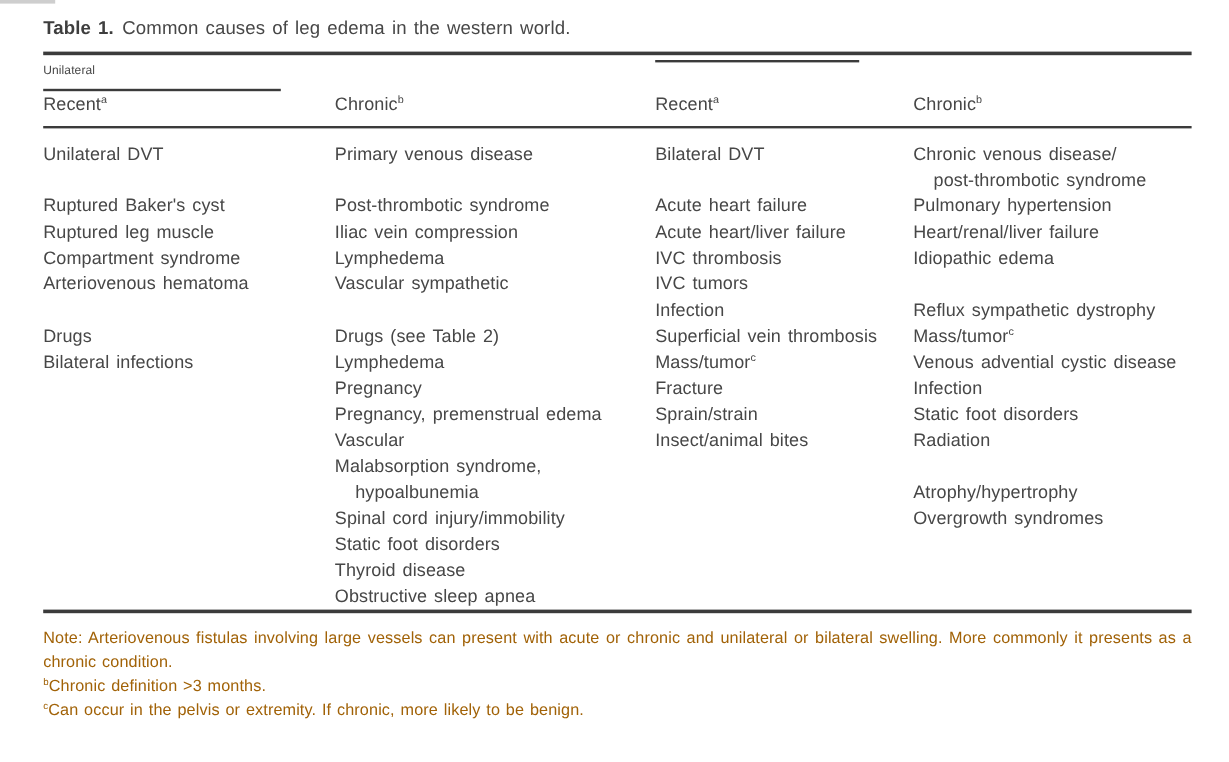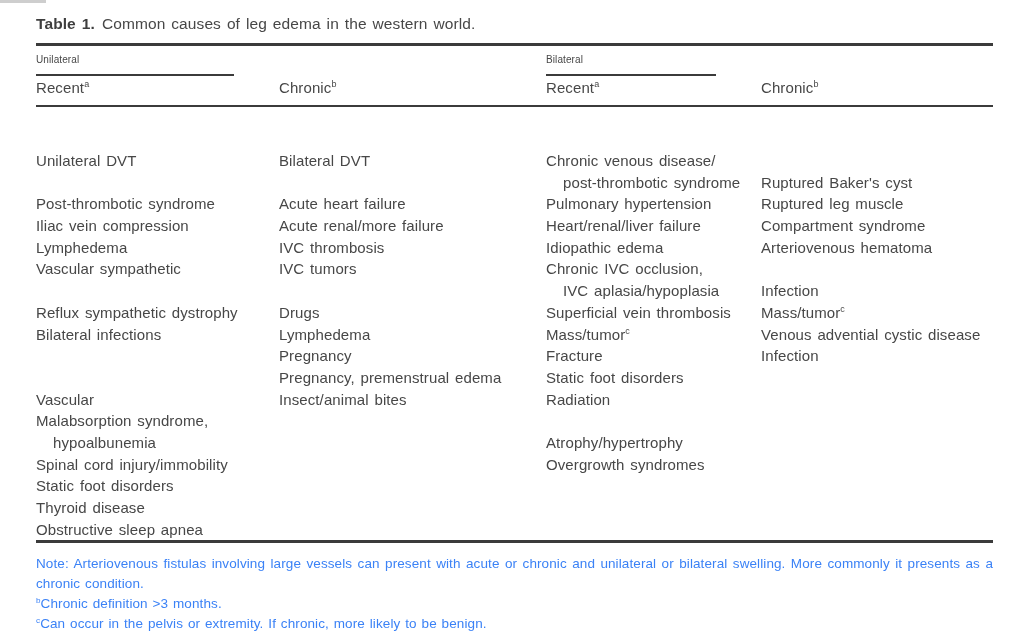--- a/index.html
+++ b/index.html
@@ -22,25 +22,25 @@
   .groups .g1{grid-column:1 / 3;}
   .groups .g2{grid-column:3 / 5;}
   .group-label{padding-top:4px;font-size:10px;line-height:20px;letter-spacing:.1px;}
   .group-underline{height:2px;background:#3b3b3b;margin-top:4px;}
   .g1 .group-underline{width:198px;}
   .g2 .group-underline{width:170px;}
   .colheads .colhead{padding-top:2px;font-size:15px;line-height:20px;letter-spacing:.1px;}
   sup{font-size:60%;line-height:0;}
   
   .tbody{padding-top:11px;}
-  .tbody .grid{grid-auto-rows:21.7px;margin-top:32px;}
+  .tbody .grid{grid-auto-rows:21.7px;}
   .cell{font-size:15px;line-height:21.7px;white-space:nowrap;letter-spacing:.1px;word-spacing:1.5px;overflow:visible;}
   .cell.indent{padding-left:17px;}
   
-  .footnotes{padding-top:11px;font-size:13.5px;line-height:20px;letter-spacing:.1px;word-spacing:1px;color:#3b82f6;}
+  .footnotes{padding-top:11px;font-size:13.5px;line-height:20px;letter-spacing:.1px;word-spacing:1px;color:#a16207;}
   .footnotes p{margin:0;}
   .footnotes .note{text-align:justify;}
 </style>
 </head>
 <body>
 
 <div class="scan-artifact"></div>
 
 <div class="sheet">
 
@@ -49,89 +49,89 @@
   </div>
 
   <div class="rule top"></div>
 
   <div class="grid groups">
     <div class="g1">
       <div class="group-label">Unilateral</div>
       <div class="group-underline"></div>
     </div>
     <div class="g2">
-      <div class="group-label">Bilateral</div>
       <div class="group-underline"></div>
     </div>
   </div>
 
   <div class="grid colheads">
     <div class="colhead"><span>Recent</span><sup>a</sup></div>
     <div class="colhead"><span>Chronic</span><sup>b</sup></div>
     <div class="colhead"><span>Recent</span><sup>a</sup></div>
     <div class="colhead"><span>Chronic</span><sup>b</sup></div>
   </div>
 
   <div class="rule mid"></div>
 
   <div class="tbody">
     <div class="grid">
       <div class="cell">Unilateral DVT</div>
+      <div class="cell">Primary venous disease</div>
       <div class="cell">Bilateral DVT</div>
       <div class="cell">Chronic venous disease/</div>
 
       <div class="cell"></div>
       <div class="cell"></div>
       <div class="cell"></div>
       <div class="cell indent">post-thrombotic syndrome</div>
 
       <div class="cell">Ruptured Baker's cyst</div>
       <div class="cell">Post-thrombotic syndrome</div>
       <div class="cell">Acute heart failure</div>
       <div class="cell">Pulmonary hypertension</div>
 
       <div class="cell">Ruptured leg muscle</div>
       <div class="cell">Iliac vein compression</div>
-      <div class="cell">Acute renal/more failure</div>
+      <div class="cell">Acute heart/liver failure</div>
       <div class="cell">Heart/renal/liver failure</div>
 
       <div class="cell">Compartment syndrome</div>
       <div class="cell">Lymphedema</div>
       <div class="cell">IVC thrombosis</div>
       <div class="cell">Idiopathic edema</div>
 
       <div class="cell">Arteriovenous hematoma</div>
       <div class="cell">Vascular sympathetic</div>
       <div class="cell">IVC tumors</div>
-      <div class="cell">Chronic IVC occlusion,</div>
 
       <div class="cell"></div>
       <div class="cell"></div>
       <div class="cell"></div>
-      <div class="cell indent">IVC aplasia/hypoplasia</div>
 
       <div class="cell">Infection</div>
       <div class="cell">Reflux sympathetic dystrophy</div>
       <div class="cell">Drugs</div>
+      <div class="cell">Drugs (see Table 2)</div>
 
       <div class="cell">Superficial vein thrombosis</div>
       <div class="cell"><span>Mass/tumor</span><sup>c</sup></div>
       <div class="cell">Bilateral infections</div>
       <div class="cell">Lymphedema</div>
 
       <div class="cell"><span>Mass/tumor</span><sup>c</sup></div>
       <div class="cell">Venous advential cystic disease</div>
       <div class="cell"></div>
       <div class="cell">Pregnancy</div>
 
       <div class="cell">Fracture</div>
       <div class="cell">Infection</div>
       <div class="cell"></div>
       <div class="cell">Pregnancy, premenstrual edema</div>
 
+      <div class="cell">Sprain/strain</div>
       <div class="cell">Static foot disorders</div>
       <div class="cell"></div>
       <div class="cell">Vascular</div>
 
       <div class="cell">Insect/animal bites</div>
       <div class="cell">Radiation</div>
       <div class="cell"></div>
       <div class="cell">Malabsorption syndrome,</div>
 
       <div class="cell"></div>

